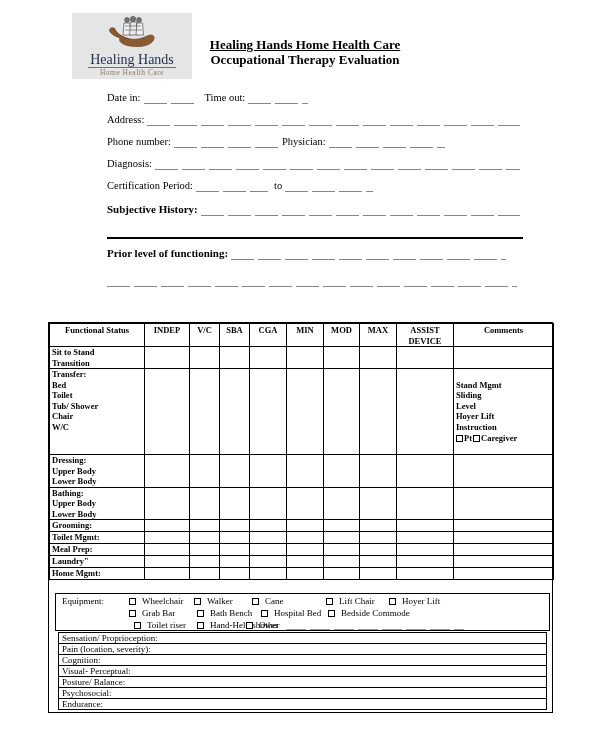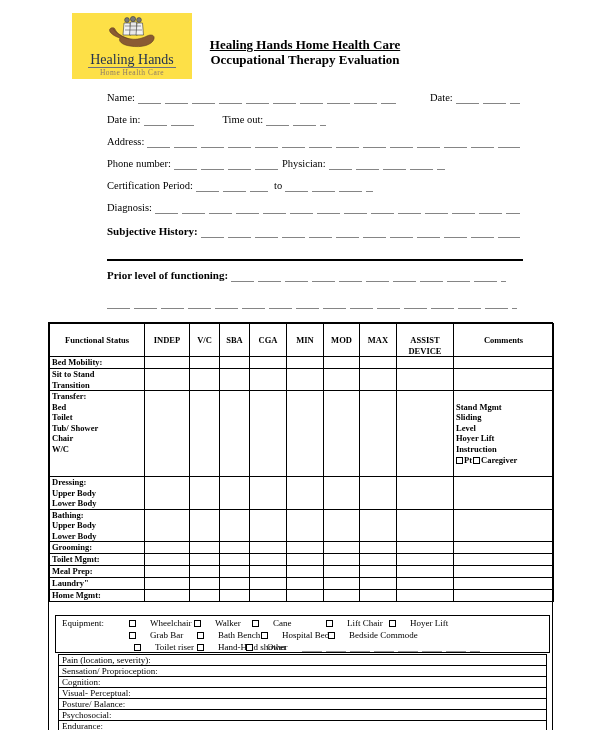--- a/index.html
+++ b/index.html
@@ -7,21 +7,21 @@
   body {
     width: 600px; height: 730px;
     font-family: "Liberation Serif", "DejaVu Serif", serif;
     color: #000;
   }
   .page { position: relative; width: 600px; height: 730px; background: #fff; overflow: hidden; }
 
   
   .logo {
     position: absolute; left: 72px; top: 13px; width: 120px; height: 66px;
-    background: #fde047; text-align: center;
+    background: #e5e5e5; text-align: center;
   }
   .logo svg { display: block; margin: 1px auto 0; }
   .logo-name {
     display: inline-block; font-size: 14px; line-height: 13px;
     color: #233250; border-bottom: 1px solid #6b6f7e; padding: 0 2px 1px;
   }
   .logo-tag { font-size: 7.5px; color: #8d7b66; letter-spacing: 0.5px; }
 
   .title-block {
     position: absolute; left: 175px; top: 37px; width: 260px;
@@ -43,37 +43,37 @@
   .grow { flex: 1 1 auto; }
   .solid-line { margin-top: 21px; height: 2px; background: #000; width: 416px; }
   .tail-line { margin-top: 15px; }
 
   
   .outer { position: absolute; left: 48px; top: 322px; width: 505px; border: 1px solid #000; background: #fff; }
   table.func { border-collapse: collapse; table-layout: fixed; width: 100%; font-size: 8.5px; font-weight: bold; }
   table.func th, table.func td {
     border: 1px solid #000; padding: 0 2px; vertical-align: top; line-height: 10.5px;
   }
-  table.func th { text-align: center; padding-top: 11px; }
+  table.func th { text-align: center; padding-top: 1px; }
   table.func td.rowlabel, table.func td.comment-cell { white-space: pre-line; }
   table.func tr.single td { height: 12px; }
   .cbrow { display: flex; align-items: center; gap: 1px; margin-top: 1px; }
   .cb {
     width: 7px; height: 7px; border: 1px solid #000; background: #fff;
     display: inline-block; flex: 0 0 auto;
   }
   .cbitem { display: inline-flex; align-items: center; gap: 1px; }
 
   
   .equip {
     position: relative; margin: 13px 2px 1px 6px; height: 38px;
     border: 1px solid #000; font-size: 9px; font-weight: normal;
   }
   .erow { position: absolute; left: 0; right: 0; height: 12px; }
-  .eitem { position: absolute; top: 0; display: flex; align-items: center; gap: 14px; white-space: nowrap; }
+  .eitem { position: absolute; top: 0; display: flex; align-items: center; gap: 6px; white-space: nowrap; }
   .equip-label { position: absolute; left: 6px; top: 2px; }
   .uline-inline {
     display: inline-block; width: 178px; height: 9px;
     background-image: repeating-linear-gradient(to right, #9a9a9a 0 20px, transparent 20px 24px);
     background-size: 100% 1px; background-repeat: no-repeat; background-position: left bottom;
   }
 
   
   table.details {
     border-collapse: collapse; width: 489px; margin: 0 5px 2px 9px; font-size: 9px; font-weight: normal;
@@ -106,56 +106,50 @@
     <div class="logo-tag">Home Health Care</div>
   </div>
 
   <div class="title-block">
     <div class="title1">Healing Hands Home Health Care</div>
     <div class="title2">Occupational Therapy Evaluation</div>
   </div>
 
   <div class="form">
 
-    <div class="frow">
-      <span class="lbl">Name:</span>
-      <span class="uline" style="width:258px;"></span>
-      <span class="lbl" style="margin-left:34px;">Date:</span>
-      <span class="uline grow"></span>
-    </div>
 
     <div class="frow">
       <span class="lbl">Date in:</span>
       <span class="uline" style="width:53px;"></span>
-      <span class="lbl" style="margin-left:26px;">Time out:</span>
+      <span class="lbl" style="margin-left:8px;">Time out:</span>
       <span class="uline" style="width:60px;"></span>
     </div>
 
     <div class="frow">
       <span class="lbl">Address:</span>
       <span class="uline grow"></span>
     </div>
 
     <div class="frow">
       <span class="lbl">Phone number:</span>
       <span class="uline" style="width:108px;"></span>
       <span class="lbl" style="">Physician:</span>
       <span class="uline" style="width:116px;"></span>
     </div>
 
     <div class="frow">
+      <span class="lbl">Diagnosis:</span>
+      <span class="uline grow"></span>
+    </div>
+
+    <div class="frow">
       <span class="lbl">Certification Period:</span>
       <span class="uline" style="width:72px;"></span>
       <span class="lbl" style="margin-left:6px;">to</span>
       <span class="uline" style="width:88px;"></span>
-    </div>
-
-    <div class="frow">
-      <span class="lbl">Diagnosis:</span>
-      <span class="uline grow"></span>
     </div>
 
     <div class="frow" style="height:24px;">
       <span class="lbl bold">Subjective History:</span>
       <span class="uline grow"></span>
     </div>
 
     <div class="solid-line"></div>
 
     <div class="frow" style="height:21px;">
@@ -188,32 +182,20 @@
         <th>V/C</th>
         <th>SBA</th>
         <th>CGA</th>
         <th>MIN</th>
         <th>MOD</th>
         <th>MAX</th>
         <th>ASSIST DEVICE</th>
         <th>Comments</th>
       </tr>
 
-      <tr class="single">
-        <td class="rowlabel">Bed Mobility:</td>
-        <td></td>
-            <td></td>
-        <td></td>
-            <td></td>
-        <td></td>
-            <td></td>
-        <td></td>
-            <td></td>
-        <td class="comment-cell"></td>
-      </tr>
 
       <tr>
         <td class="rowlabel">Sit to Stand
 Transition</td>
         <td></td>
             <td></td>
         <td></td>
             <td></td>
         <td></td>
             <td></td>
@@ -412,24 +394,24 @@
           <span class="cb"></span>
           <span>Other</span>
           <span class="uline-inline"></span>
         </span>
       </div>
     </div>
 
     <table class="details">
       <tbody>
           <tr>
+        <td>Sensation/ Proprioception:</td>
+      </tr>
+      <tr>
         <td>Pain (location, severity):</td>
-      </tr>
-      <tr>
-        <td>Sensation/ Proprioception:</td>
       </tr>
       <tr>
         <td>Cognition:</td>
       </tr>
       <tr>
         <td>Visual- Perceptual:</td>
       </tr>
       <tr>
         <td>Posture/ Balance:</td>
       </tr>

